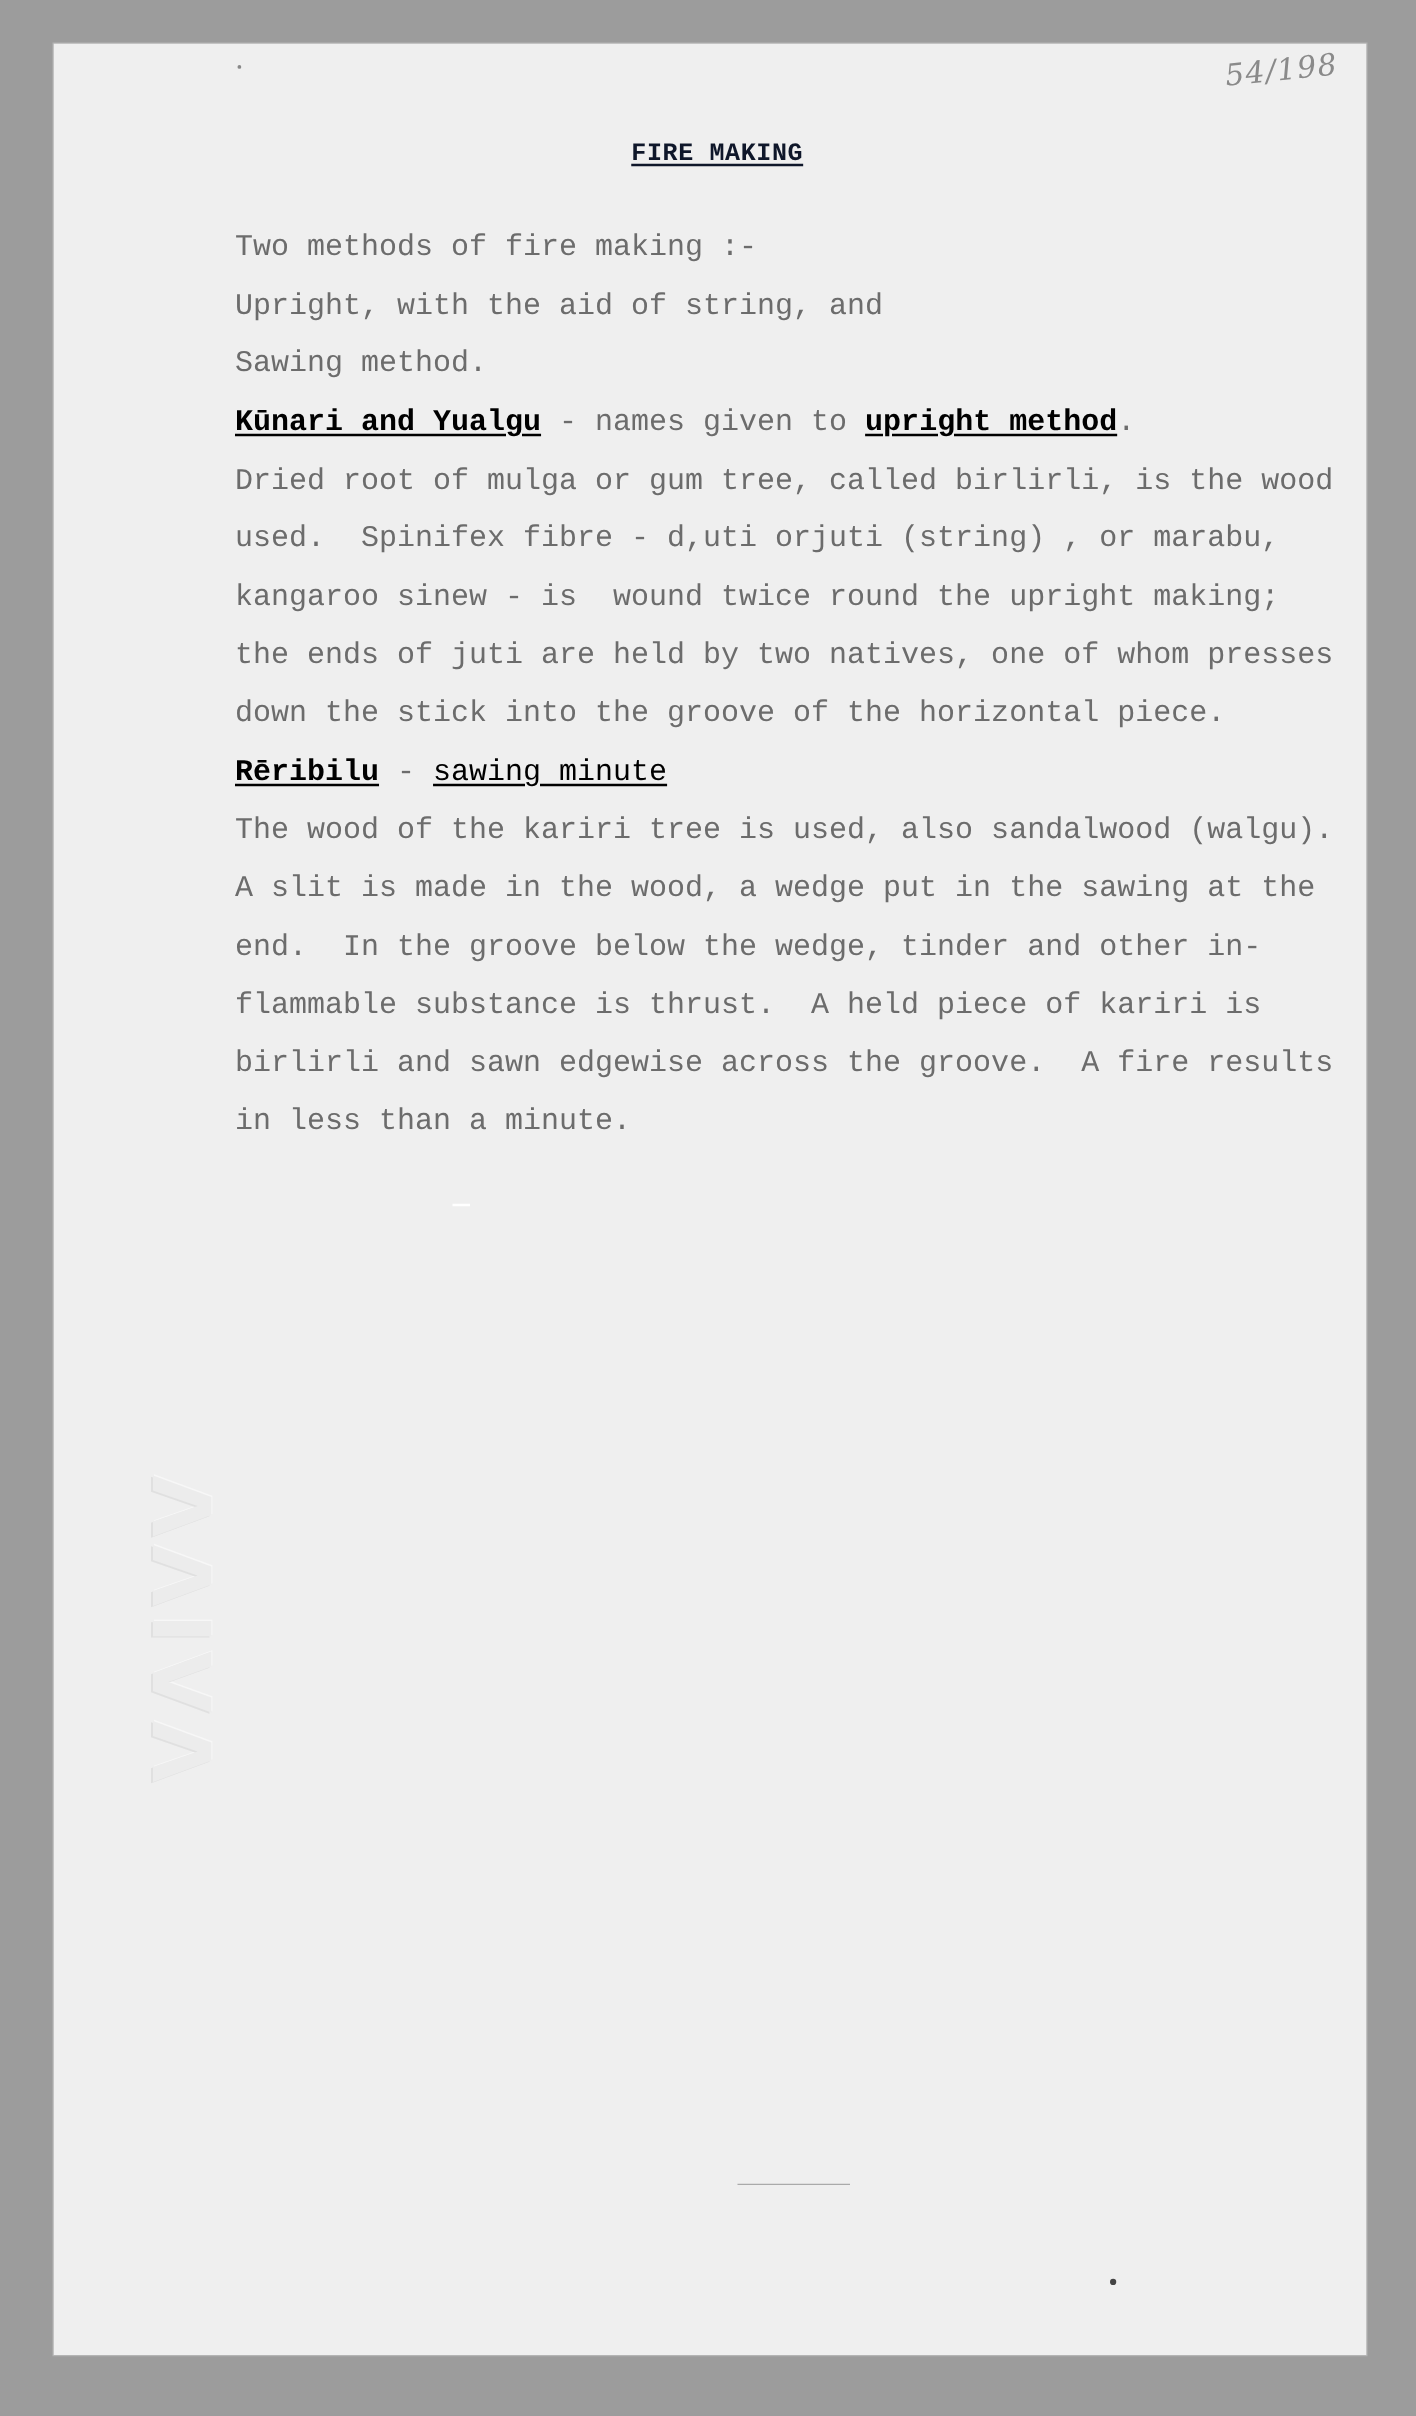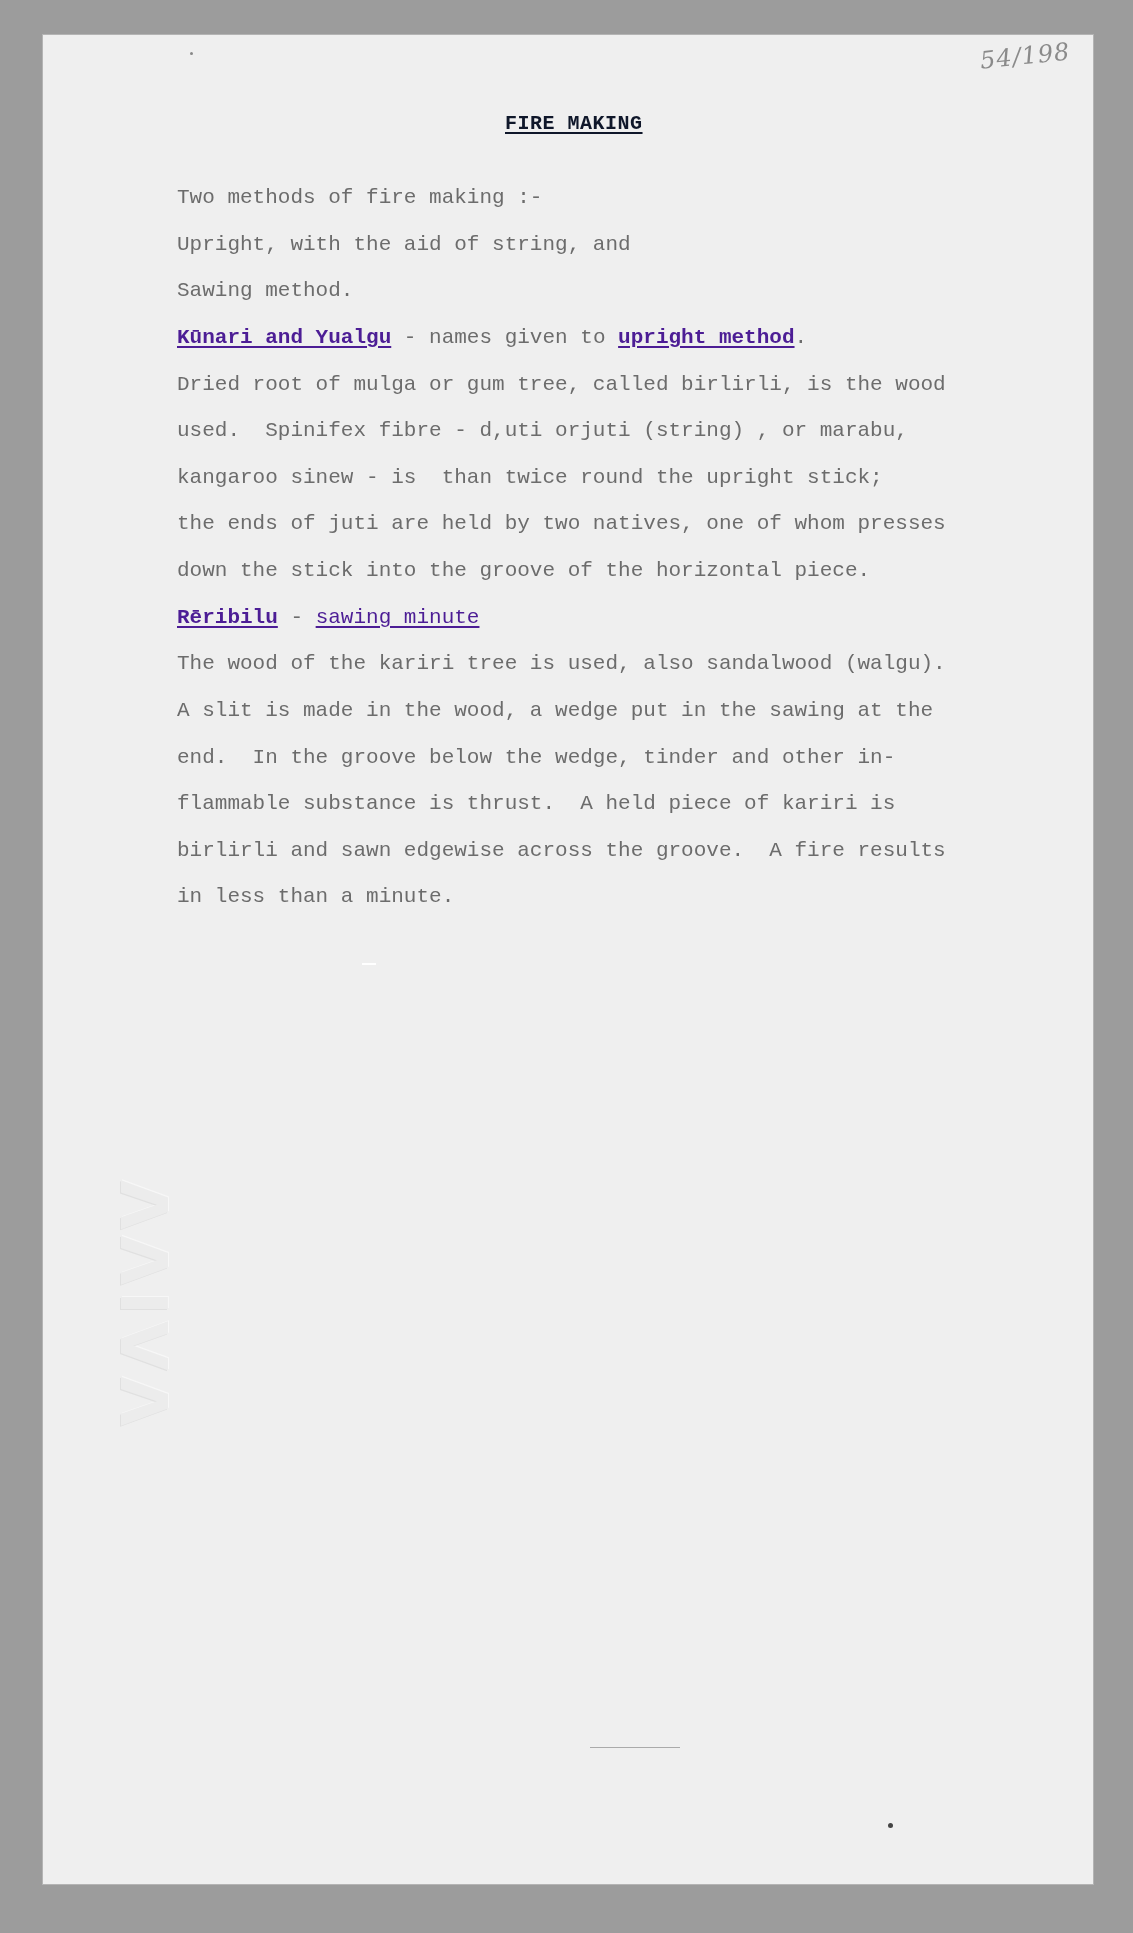--- a/index.html
+++ b/index.html
@@ -18,24 +18,24 @@
     font-family:"DejaVu Serif", serif; font-style:italic;
     font-size:24px; color:#8a8a8a; transform:rotate(-6deg); letter-spacing:1px;
   }
   .title {
     position:absolute; left:505px; top:112px;
     font-size:20px; font-weight:bold; color:#0f172a;
     text-decoration:underline; text-decoration-thickness:2px; text-underline-offset:3px;
     letter-spacing:0.5px;
   }
   .line {
-    position:absolute; left:177px;
-    font-size:21px; color:#6c6c6c; white-space:pre; line-height:1;font-family:Liberation Mono, monospace;
+    position:absolute; left:188px;
+    font-size:24px; color:#6c6c6c; white-space:pre; line-height:1;font-family:Liberation Mono, monospace;
   }
-  .u { text-decoration:underline; text-decoration-thickness:2px; text-underline-offset:3px; color:#4c1d95; }
+  .u { text-decoration:underline; text-decoration-thickness:2px; text-underline-offset:3px; color:#000000; }
   .b { font-weight:bold; }
   .watermark {
     position:absolute; left:180px; top:1180px;
     font-family:"DejaVu Sans", sans-serif; font-size:64px; font-weight:bold;
     color:#ececec; text-shadow: 1px 1px 0 #e0e0e0, -1px -1px 0 #f7f7f7;
     transform:rotate(90deg); transform-origin:left top; letter-spacing:6px;
   }
   .speck { position:absolute; background:#444; border-radius:50%; }
   .stroke { position:absolute; height:1px; background:#aaa; }
 </style>
@@ -47,21 +47,21 @@
 <div class="folio">54/198</div>
 
 <div class="title">FIRE MAKING</div>
 
 <div class="line" style="top:187px">Two methods of fire making :-</div>
 <div class="line" style="top:234px">Upright, with the aid of string, and</div>
 <div class="line" style="top:280px">Sawing method.</div>
 <div class="line" style="top:327px"><span class="u b">Kūnari and Yualgu</span><span> - names given to </span><span class="u b">upright method</span><span>.</span></div>
 <div class="line" style="top:374px">Dried root of mulga or gum tree, called birlirli, is the wood</div>
 <div class="line" style="top:420px">used.  Spinifex fibre - d,uti orjuti (string) , or marabu,</div>
-<div class="line" style="top:467px">kangaroo sinew - is  than twice round the upright stick;</div>
+<div class="line" style="top:467px">kangaroo sinew - is  wound twice round the upright making;</div>
 <div class="line" style="top:513px">the ends of juti are held by two natives, one of whom presses</div>
 <div class="line" style="top:560px">down the stick into the groove of the horizontal piece.</div>
 <div class="line" style="top:607px"><span class="u b">Rēribilu</span><span> - </span><span class="u">sawing minute</span></div>
 <div class="line" style="top:653px">The wood of the kariri tree is used, also sandalwood (walgu).</div>
 <div class="line" style="top:700px">A slit is made in the wood, a wedge put in the sawing at the</div>
 <div class="line" style="top:747px">end.  In the groove below the wedge, tinder and other in-</div>
 <div class="line" style="top:793px">flammable substance is thrust.  A held piece of kariri is</div>
 <div class="line" style="top:840px">birlirli and sawn edgewise across the groove.  A fire results</div>
 <div class="line" style="top:886px">in less than a minute.</div>
 

